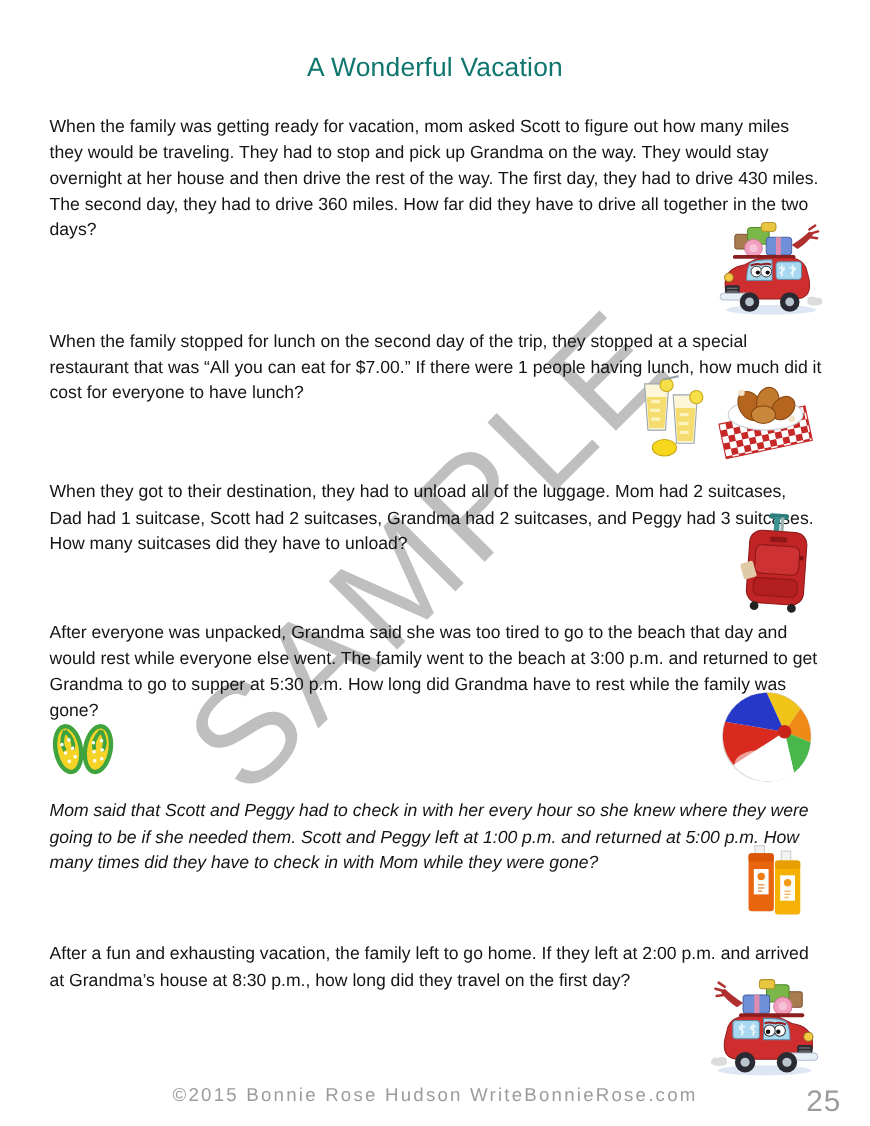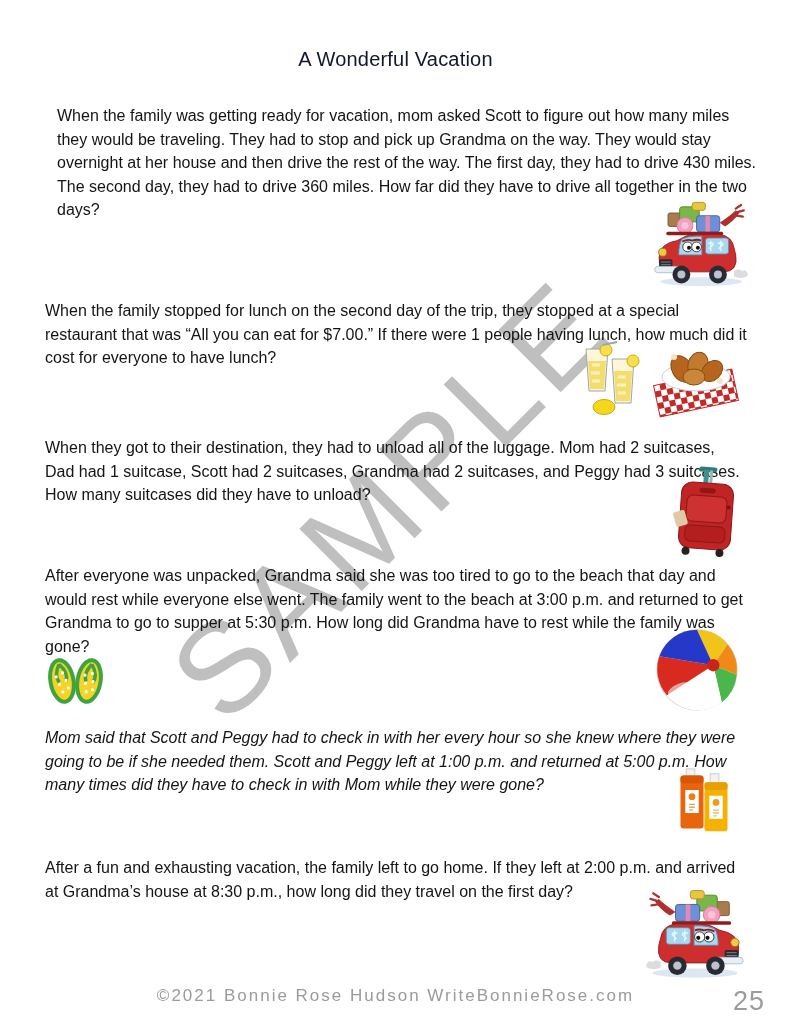--- a/index.html
+++ b/index.html
@@ -7,28 +7,28 @@
     position:relative;
     width:791px;height:1024px;
     background:#ffffff;
     font-family:"Liberation Sans", sans-serif;
     overflow:hidden;
   }
   .content{position:relative;z-index:1;}
   .title{
     position:absolute;left:0;right:0;top:48px;
     text-align:center;
-    font-size:20px;color:#0f172a;letter-spacing:0.2px;
+    font-size:24px;color:#0f766e;letter-spacing:0.2px;
   }
   .problem{
     position:absolute;left:45px;width:703px;
     font-size:16px;line-height:23.5px;color:#141414;
     text-align:left;
   }
-  .p1{top:104px;margin-left:12px;}
+  .p1{top:104px;}
   .p2{top:299px;}
   .p3{top:436px;}
   .p4{top:564px;}
   .p5{top:726px;font-style:italic;}
   .p6{top:856px;}
   .watermark{
     position:absolute;z-index:0;
     left:390px;top:500px;
     transform:translate(-50%,-50%) rotate(-45deg);
     font-size:128px;letter-spacing:6px;
@@ -263,18 +263,18 @@
         <rect x="3" y="73" width="32" height="7" rx="3.5" fill="#e8eef6" stroke="#aebdd0"></rect>
         <circle cx="33" cy="82" r="10" fill="#2a2a33"></circle>
         <circle cx="33" cy="82" r="4.5" fill="#b9c4cc"></circle>
         <circle cx="74" cy="82" r="10" fill="#2a2a33"></circle>
         <circle cx="74" cy="82" r="4.5" fill="#b9c4cc"></circle>
         <path d="M92,78 q5,-3 9,0 q4,-2 6,2 q2,4 -3,5 q-6,2 -12,-1 Z" fill="#dcdcdc"></path>
       </svg>
     </div>
 
     <div class="footer">
-      <div class="footer-credit">©2021 Bonnie Rose Hudson WriteBonnieRose.com</div>
+      <div class="footer-credit">©2015 Bonnie Rose Hudson WriteBonnieRose.com</div>
       <div class="footer-page">25</div>
     </div>
 
   </div>
 </div>
 
 </body></html>

